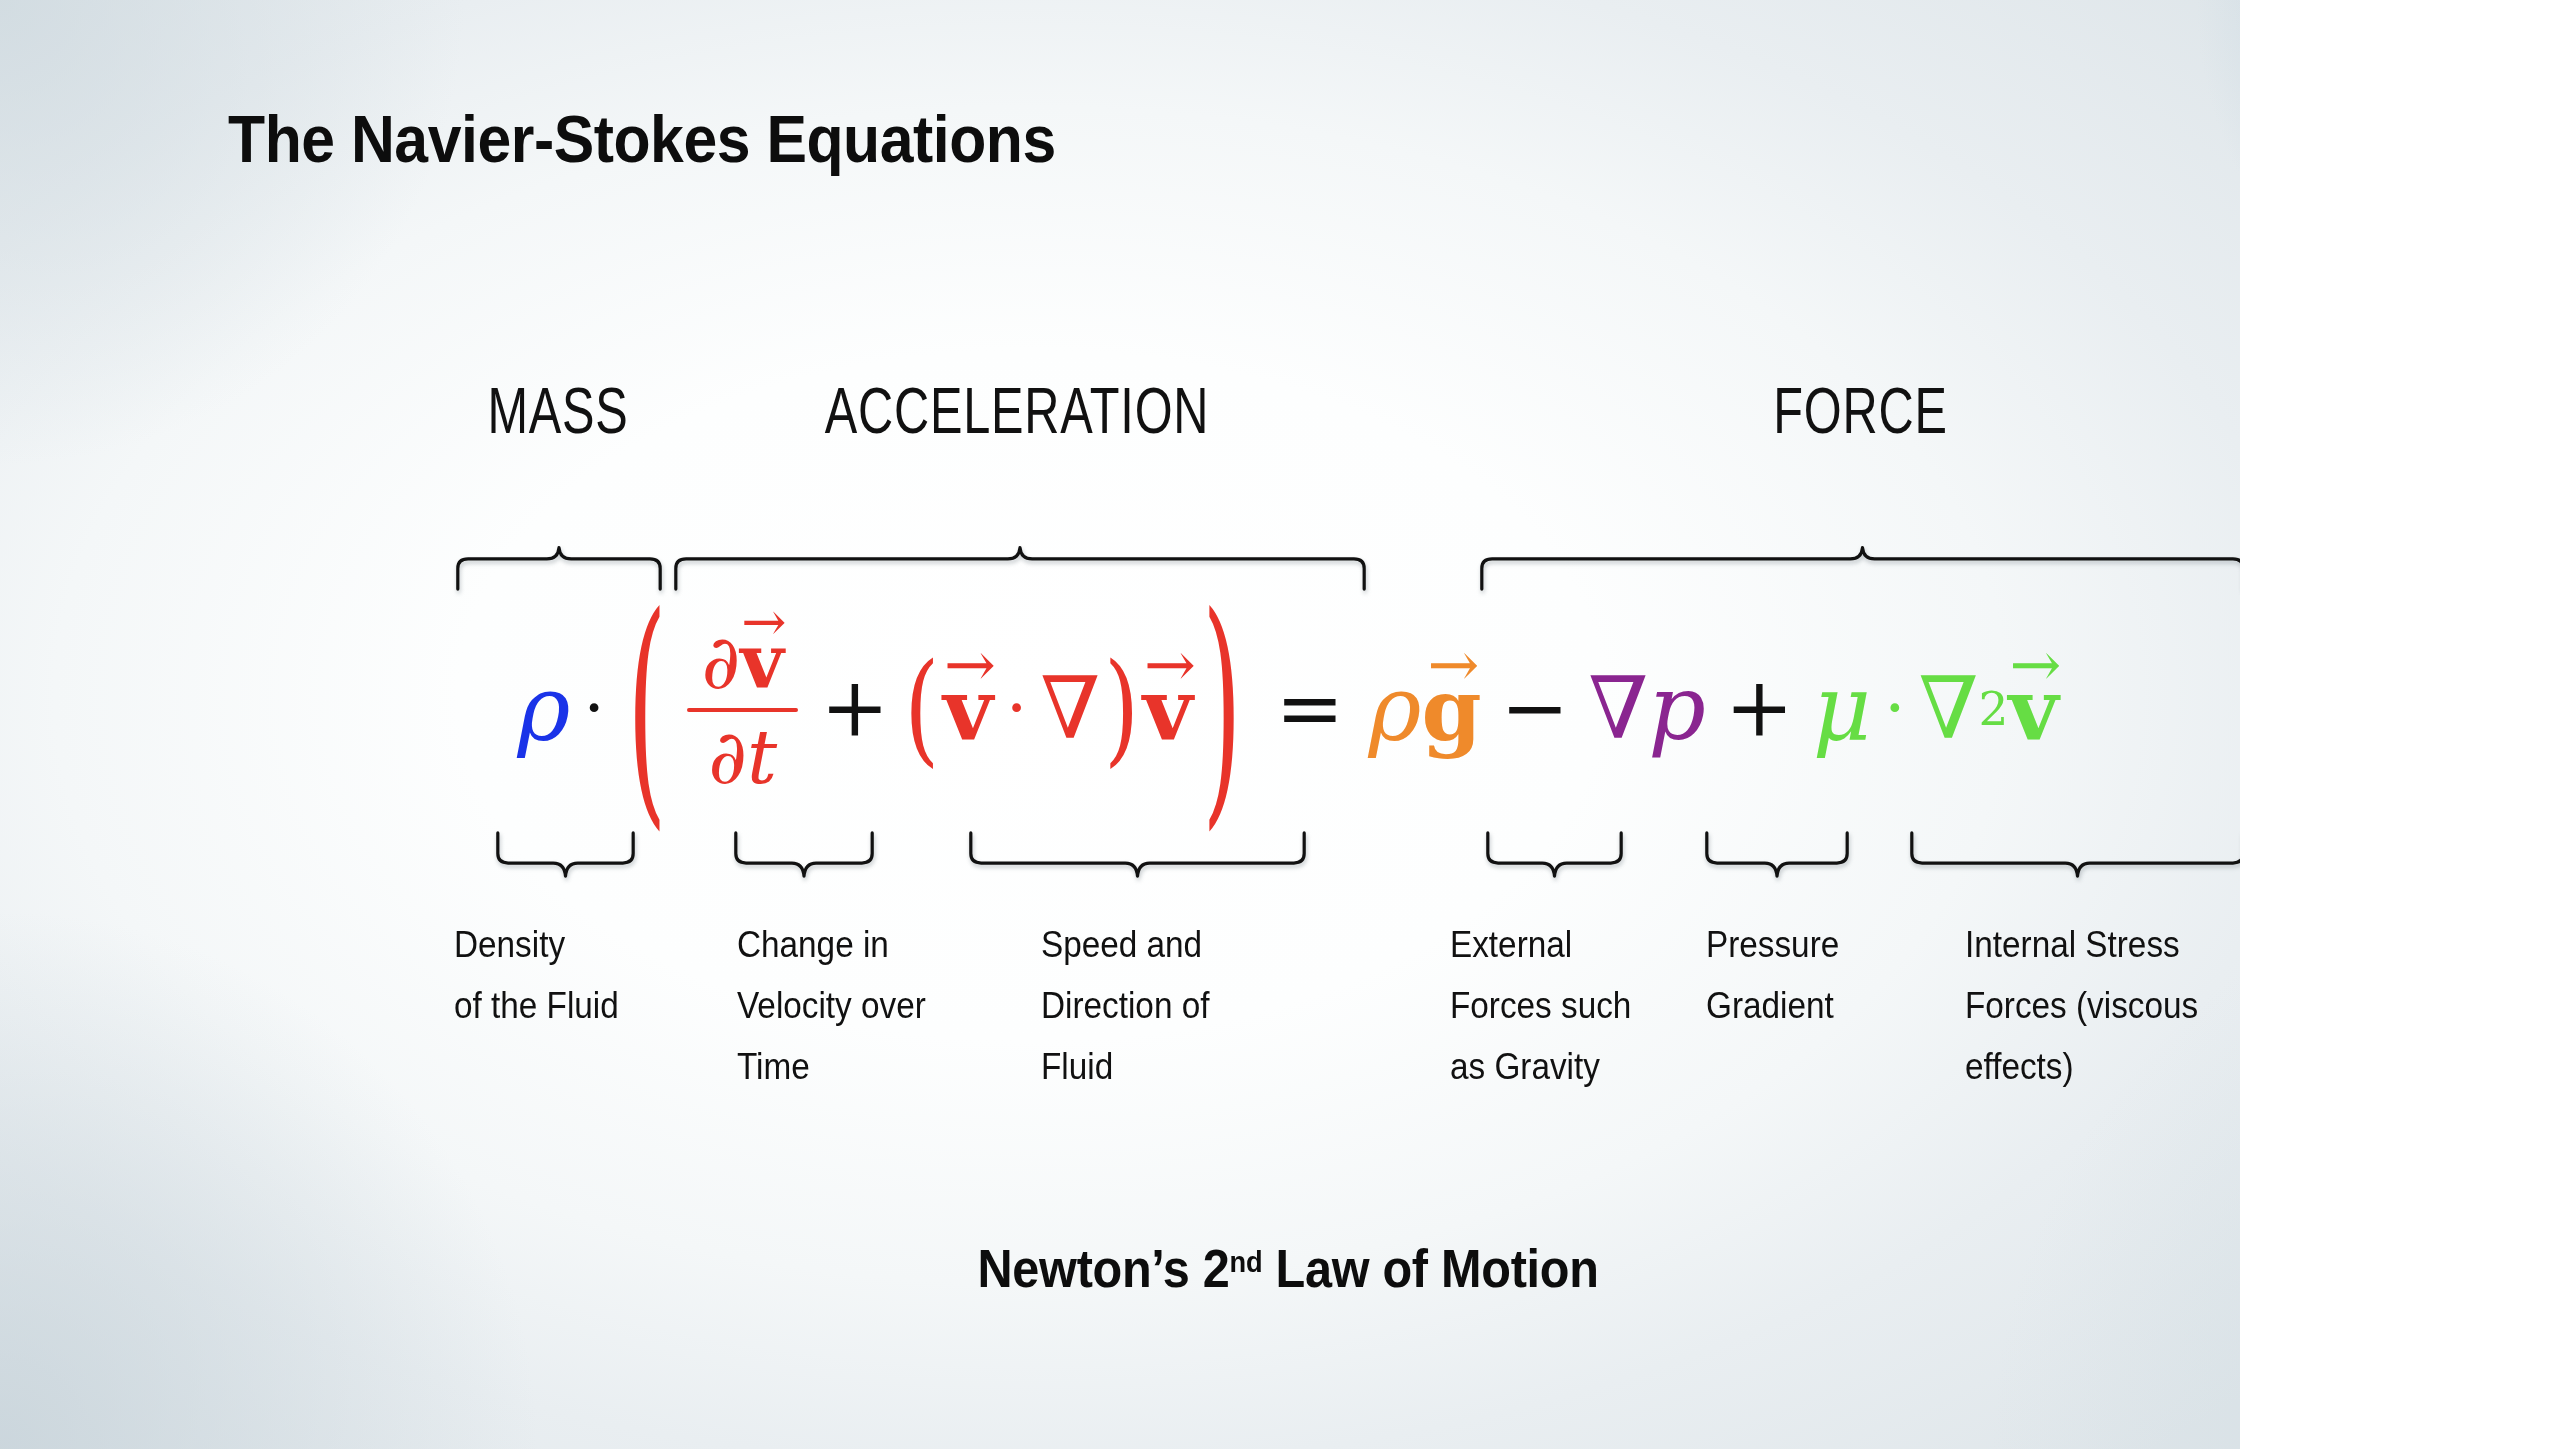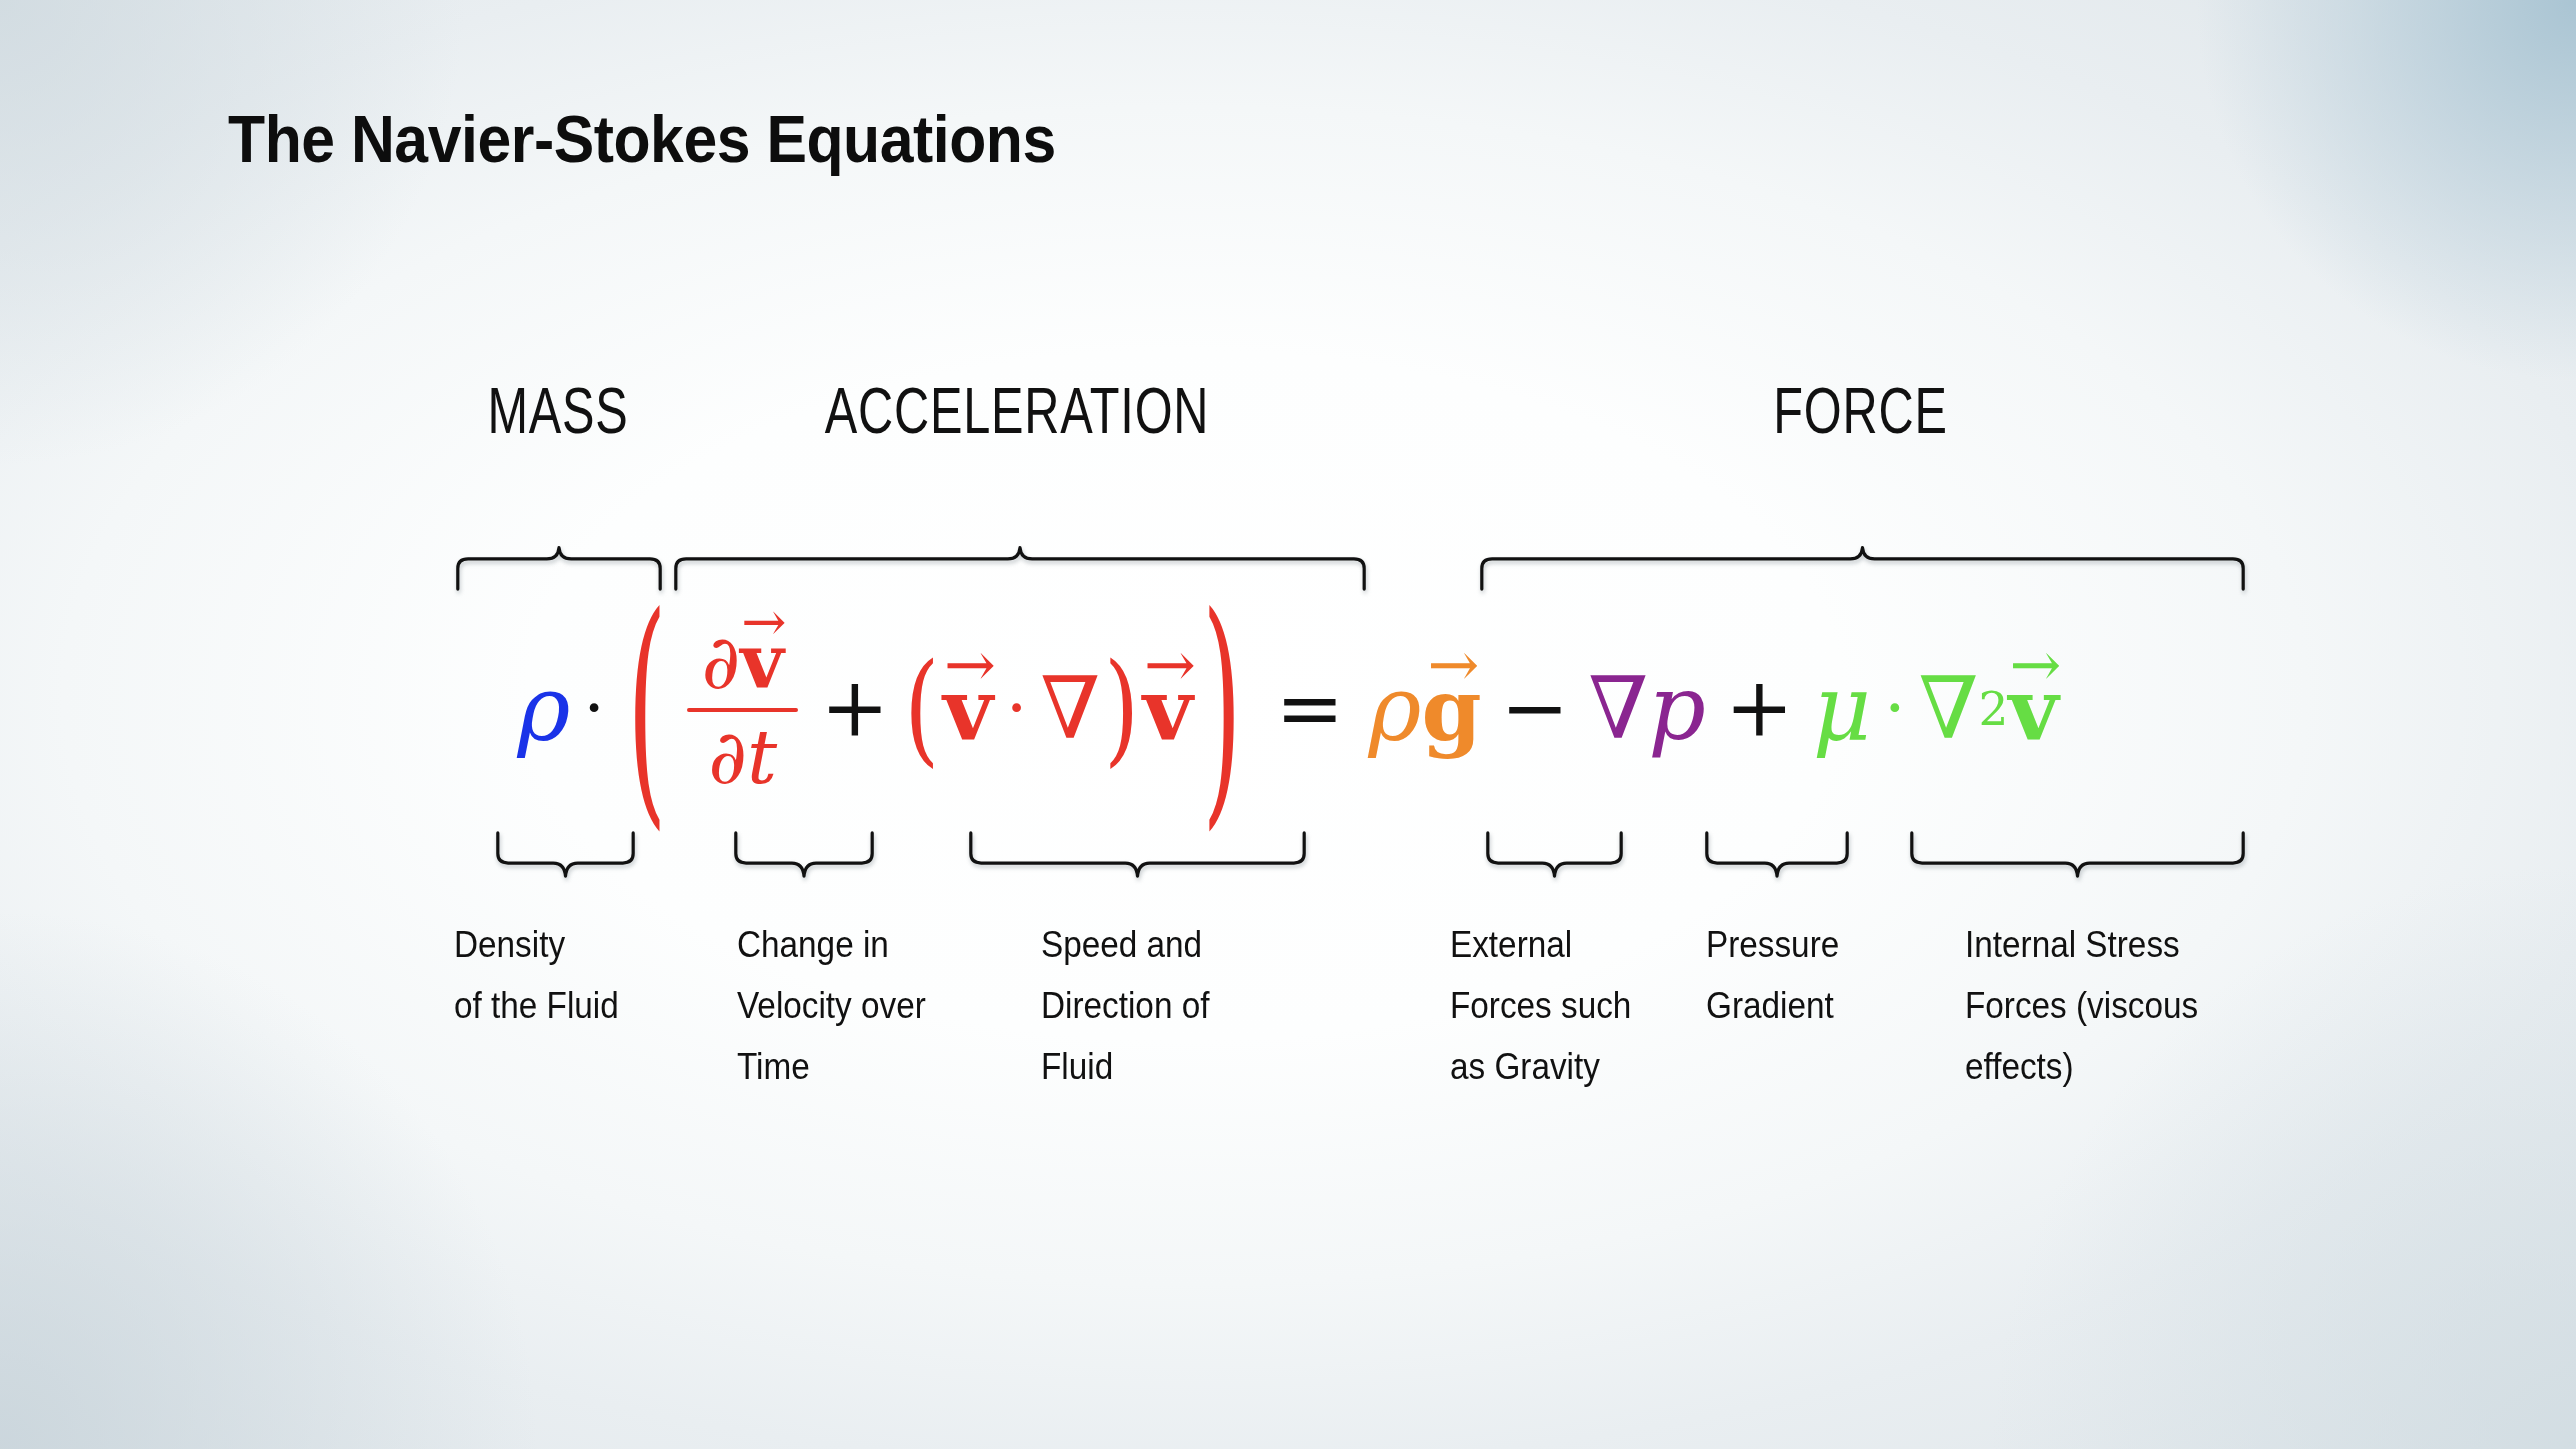--- a/index.html
+++ b/index.html
@@ -8,21 +8,21 @@
   }
   body {
     width: 2576px;
     height: 1449px;
     overflow: hidden;
     font-family: "Liberation Sans", "DejaVu Sans", sans-serif;
   }
 
   #slide {
     position: relative;
-    width: 2576px;
+    width: 2240px;
     height: 1449px;
     background:
       radial-gradient(ellipse 75% 70% at 46% 48%, #ffffff 0%, #fdfefe 34%, #f4f7f8 58%, #e9eef1 76%, #dfe6ea 100%),
       linear-gradient(118deg, #d2dade 0%, #dfe6ea 20%, #f2f5f7 42%, #ffffff 58%, #e4ecf0 78%, #bfd1db 100%);
     background-blend-mode: normal;
     overflow: hidden;
   }
   
   #slide::before {
     content: "";
@@ -356,15 +356,18 @@
     <div>Pressure</div>
     <div>Gradient</div>
   </div>
 
   <div class="caption" style="left:1965px; top:914px; width:309px;">
     <div>Internal Stress</div>
     <div>Forces (viscous</div>
     <div>effects)</div>
   </div>
 
+  <div id="footer">
+    <span class="inner"><span>Newton’s 2</span><sup>nd</sup><span> Law of Motion</span></span>
+  </div>
 
 </div>
 
 
 </body></html>

